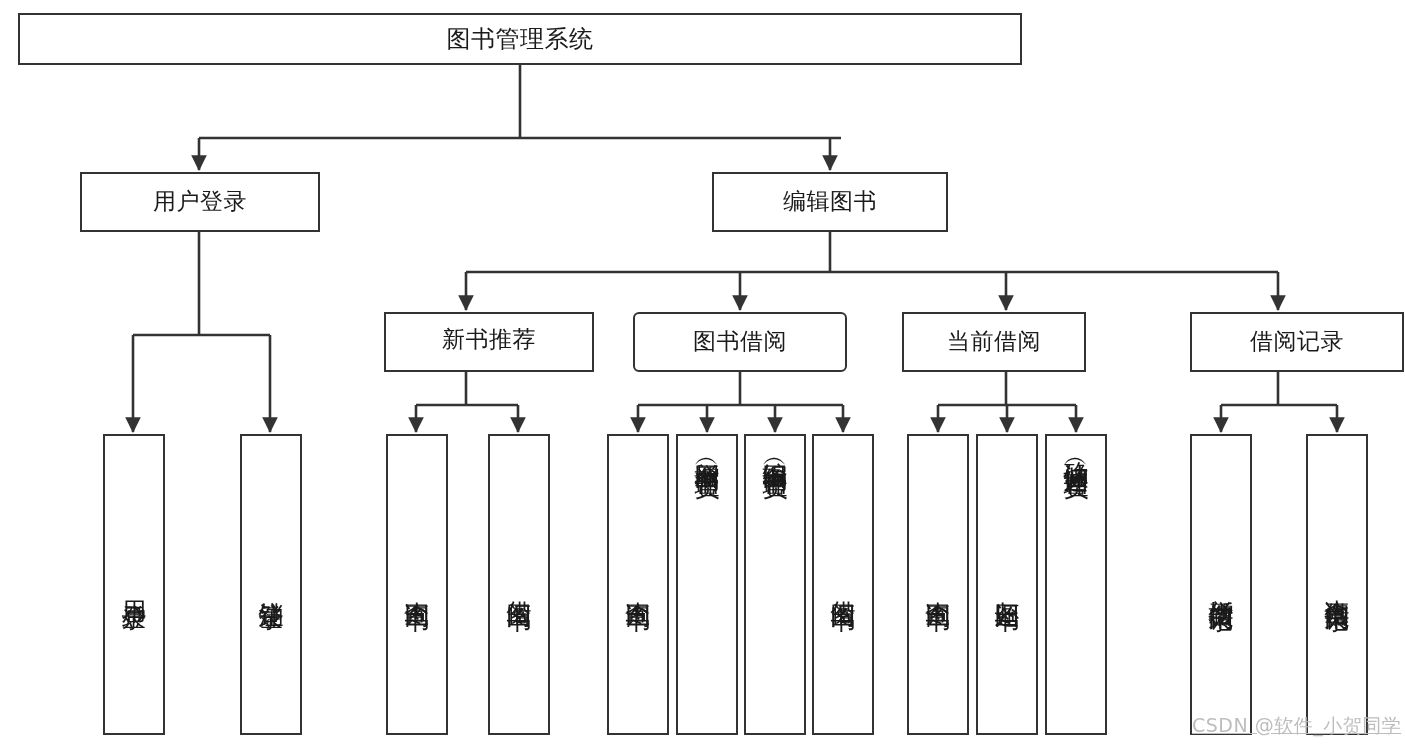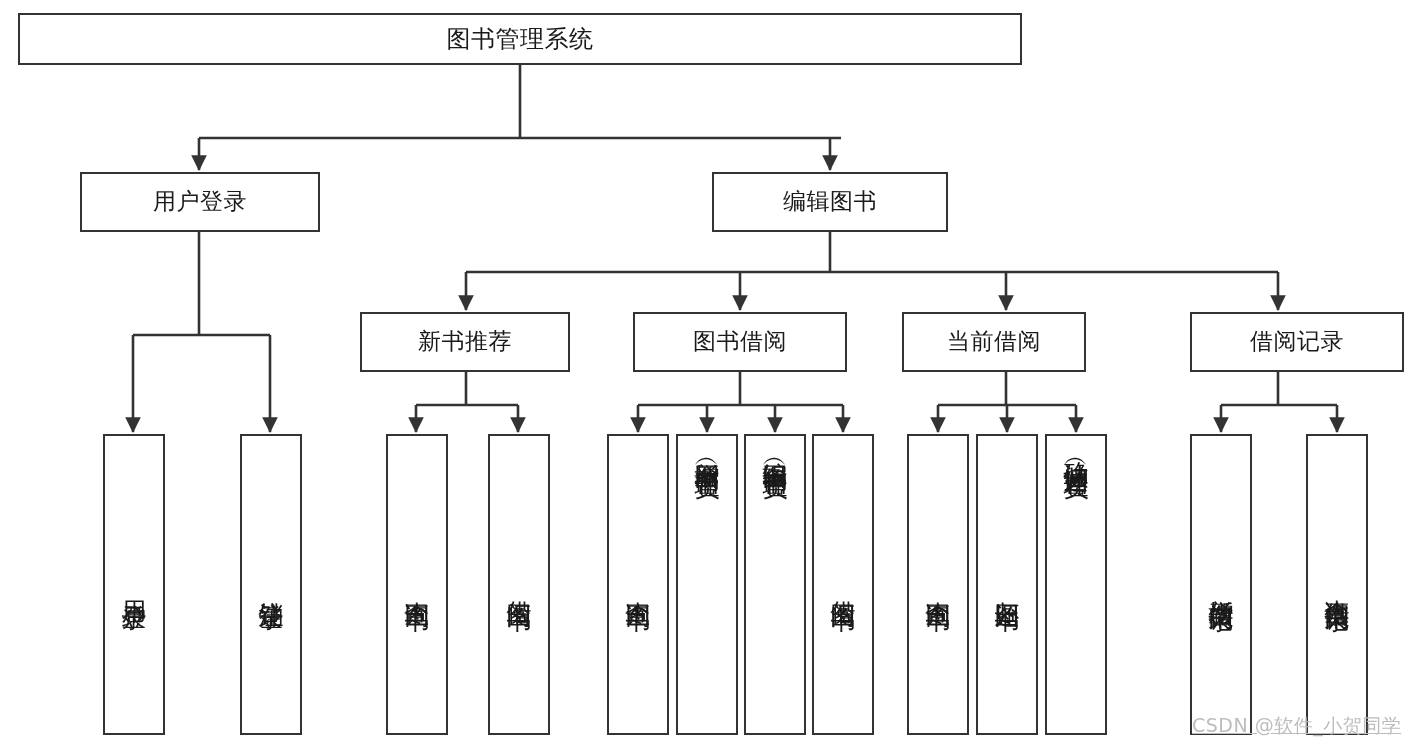--- a/index.html
+++ b/index.html
@@ -138,24 +138,24 @@
     <span class="node-label">图书管理系统</span>
   </div>
 
   <div class="node horiz" style="left:80px; top:172px; width:240px; height:60px;">
     <span class="node-label">用户登录</span>
   </div>
   <div class="node horiz" style="left:712px; top:172px; width:236px; height:60px;">
     <span class="node-label">编辑图书</span>
   </div>
 
-  <div class="node horiz" style="left:360px; top:312px; width:210px; height:60px;">
+  <div class="node horiz" style="left:384px; top:312px; width:210px; height:60px;font-family:Liberation Mono, monospace;">
     <span class="node-label">新书推荐</span>
   </div>
-  <div class="node horiz" style="left:633px; top:312px; width:214px; height:60px;">
+  <div class="node horiz" style="left:633px; top:312px; width:214px; height:60px;border-radius:6px;">
     <span class="node-label">图书借阅</span>
   </div>
   <div class="node horiz" style="left:902px; top:312px; width:184px; height:60px;">
     <span class="node-label">当前借阅</span>
   </div>
   <div class="node horiz" style="left:1172px; top:312px; width:214px; height:60px;margin-left:18px;">
     <span class="node-label">借阅记录</span>
   </div>
 
   <div class="node vert centered" style="left:103px; top:434px; width:62px; height:301px;">

